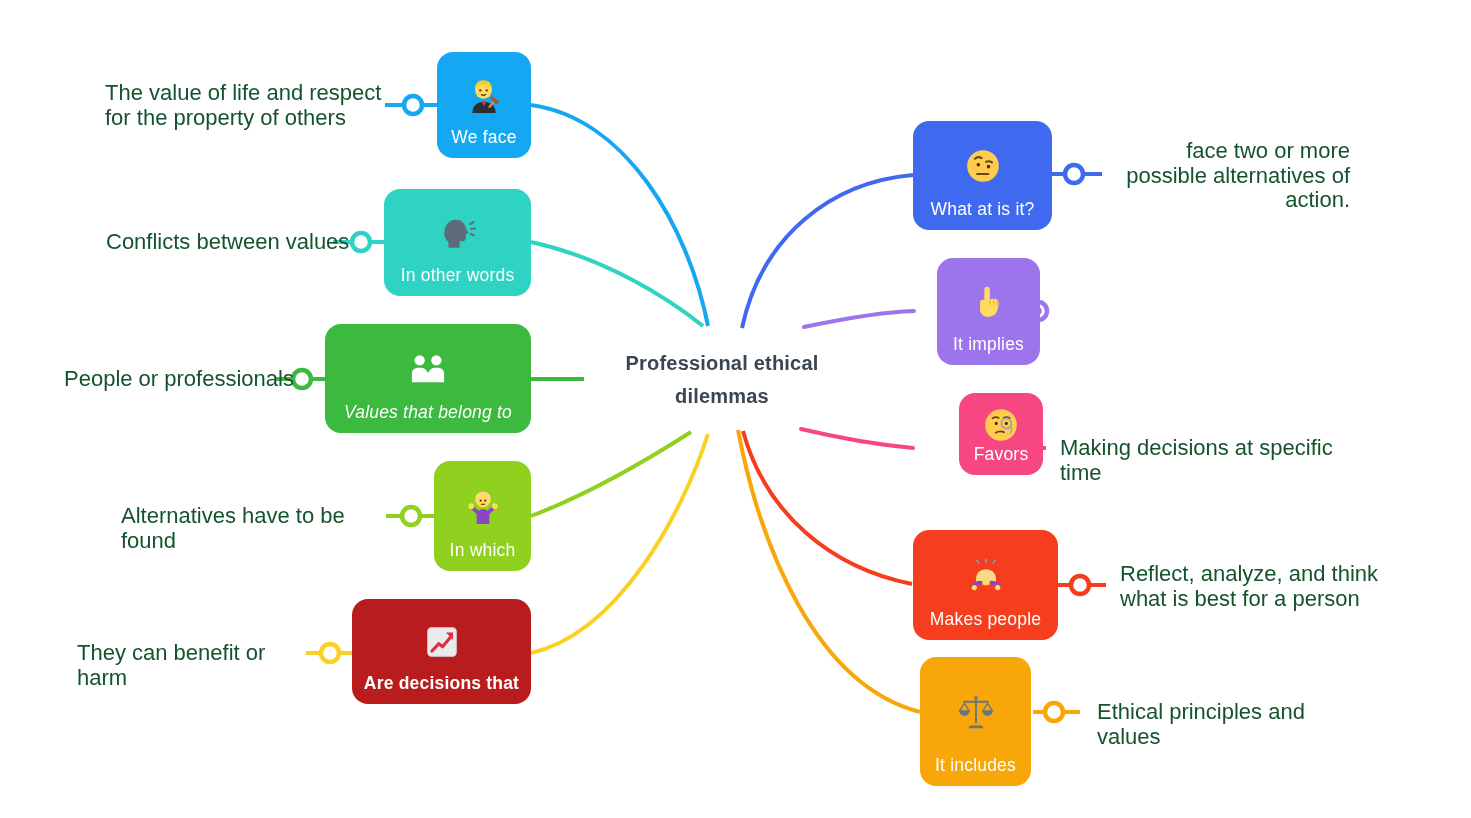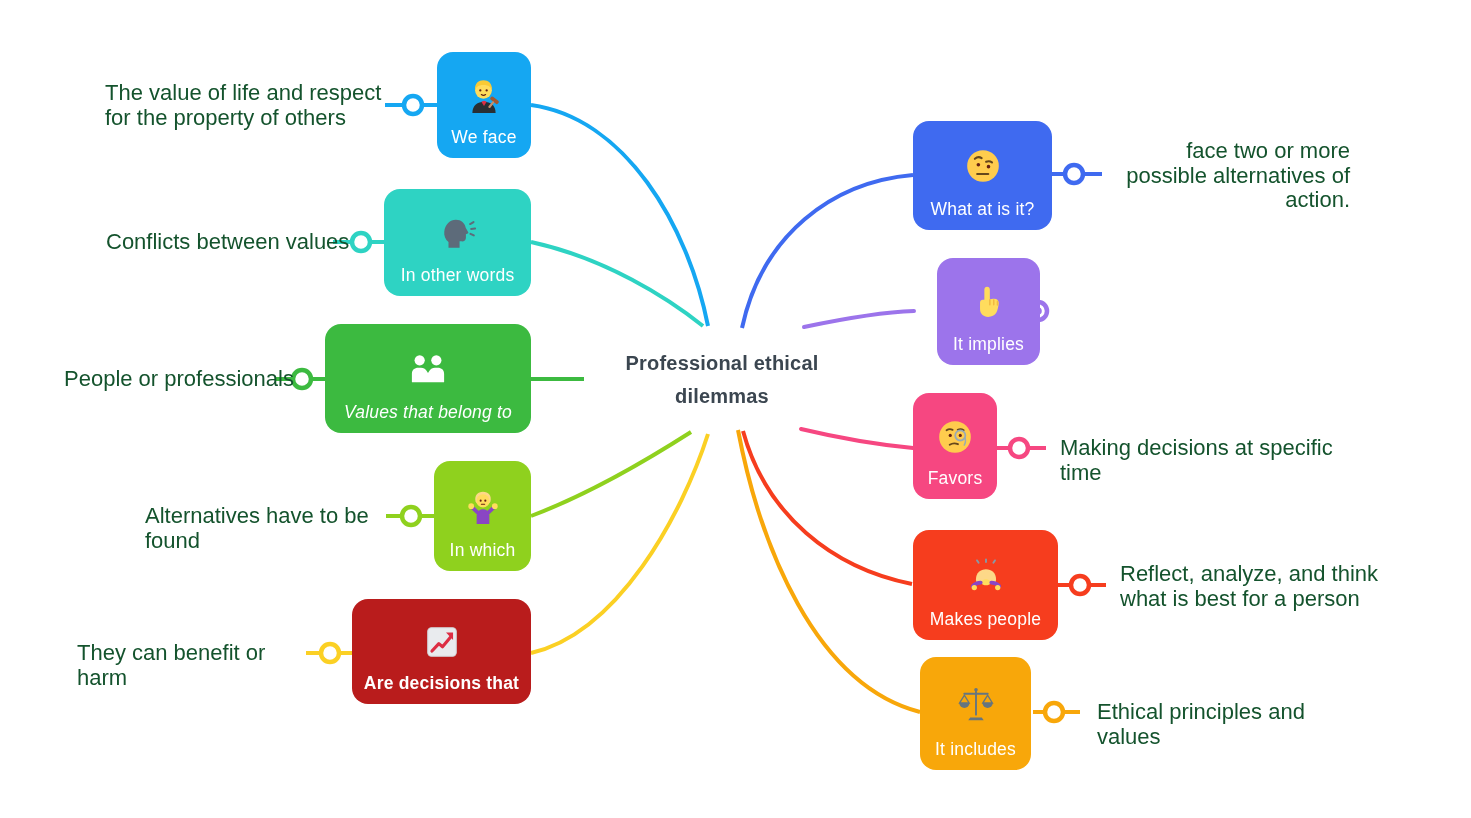--- a/index.html
+++ b/index.html
@@ -162,21 +162,21 @@
   <div class="node" style="left: 914px; top: 258px; width: 103px; height: 107px; background: rgb(156, 116, 235); margin-left: 23px;">
     <div class="icon">
       <svg width="38" height="38" viewBox="0 0 36 36">
         <path d="M16.2 3.5c1.6 0 2.6 1.1 2.6 2.9v9l1.8-.3c4.5-.8 6.9.8 6.6 4.2-.2 2.6-.9 6.6-2.3 8.9-1.5 2.5-4.3 3.9-7.7 3.9-4.6 0-7.7-2.8-7.7-7.4v-5.9c0-2.1 1.2-3.2 3.1-3l1 .1V6.4c0-1.8 1-2.9 2.6-2.9z" fill="#ffdc5d"></path>
         <path d="M18.8 15.8v4.7M22.5 16.2v4.3M26 17.2v3.6" stroke="#f2b843" stroke-width="1.4" stroke-linecap="round"></path>
       </svg>
     </div>
     <div class="node-label">It implies</div>
   </div>
 
-  <div class="node" style="left: 913px; top: 393px; width: 84px; height: 106px; background: rgb(246, 71, 129);">
+  <div class="node" style="left: 959px; top: 393px; width: 84px; height: 82px; background: rgb(246, 71, 129);">
     <div class="icon">
       <svg width="38" height="38" viewBox="0 0 36 36">
         <circle cx="18" cy="18" r="15" fill="#ffcc4d"></circle>
         <path d="M10 11.6c1.8-1.2 4-1.3 5.7-.4M20.6 11.2c1.7-.9 3.9-.8 5.6.4" stroke="#65471b" stroke-width="1.8" fill="none" stroke-linecap="round"></path>
         <circle cx="13.5" cy="16.5" r="1.5" fill="#662113"></circle>
         <circle cx="23" cy="16.5" r="1.5" fill="#662113"></circle>
         <circle cx="23" cy="16.5" r="4.8" fill="none" stroke="#99aab5" stroke-width="1.7"></circle>
         <path d="M27.5 18.6c.8 3 .4 5.6-1 7.6" stroke="#99aab5" stroke-width="1.4" fill="none"></path>
         <path d="M13 25.4c2.3-1.5 5.2-1.7 7.8-.6" stroke="#65471b" stroke-width="1.8" fill="none" stroke-linecap="round"></path>
       </svg>
@@ -195,41 +195,41 @@
         <path d="M8.5 21c0-5.8 4.3-9.3 9.5-9.3s9.5 3.5 9.5 9.3c0 1.5-.4 2.7-1 3.6h-17c-.6-.9-1-2.1-1-3.6z" fill="#fdd888"></path>
         <path d="M13 24.6c1-2.3 2.7-3.5 5-3.5s4 1.2 5 3.5c-1.4 1.5-3 2.2-5 2.2s-3.6-.7-5-2.2z" fill="#ffdc5d"></path>
         <path d="M5.5 27.5c2-2.2 4.5-3.3 7.5-3.3M30.5 27.5c-2-2.2-4.5-3.3-7.5-3.3" stroke="#8a46c4" stroke-width="3.6" fill="none" stroke-linecap="round"></path>
         <circle cx="6.9" cy="29" r="2.5" fill="#ffdc5d"></circle>
           <circle cx="29.1" cy="29" r="2.5" fill="#ffdc5d"></circle>
       </svg>
     </div>
     <div class="node-label">Makes people</div>
   </div>
 
-  <div class="node" style="left: 920px; top: 657px; width: 111px; height: 113px; background: rgb(248, 167, 10);">
+  <div class="node" style="left: 920px; top: 657px; width: 111px; height: 129px; background: rgb(248, 167, 10);">
     <div class="icon">
       <svg width="38" height="38" viewBox="0 0 36 36">
         <g fill="#66757f">
           <circle cx="18" cy="4.5" r="1.7"></circle>
           <rect x="17.1" y="5" width="1.8" height="24" rx=".9"></rect>
           <rect x="6" y="7.4" width="24" height="1.8" rx=".9"></rect>
           <path d="M12.5 30.8h11l1.8 2.7H10.7z"></path>
         </g>
         <path d="M2.5 17 7 9.7 11.5 17z" fill="none" stroke="#66757f" stroke-width="1.3"></path>
         <path d="M2.2 17a4.8 4.8 0 0 0 9.6 0z" fill="#66757f"></path>
         <path d="M24.5 17 29 9.7 33.5 17z" fill="none" stroke="#66757f" stroke-width="1.3"></path>
         <path d="M24.2 17a4.8 4.8 0 0 0 9.6 0z" fill="#66757f"></path>
       </svg>
     </div>
     <div class="node-label">It includes</div>
   </div>
 
   <div class="ann" style="left:105px;top:81px;width:285px;">The value of life and respect for the property of others</div>
   <div class="ann" style="left:64px;top:367px;width:240px;">People or professionals</div>
   <div class="ann" style="left:106px;top:230px;width:260px;">Conflicts between values</div>
-  <div class="ann" style="left:121px;top:504px;width:270px;margin-left:24px;">Alternatives have to be found</div>
+  <div class="ann" style="left:121px;top:504px;width:270px;">Alternatives have to be found</div>
   <div class="ann" style="left:77px;top:641px;width:240px;">They can benefit or harm</div>
   <div class="ann" style="left:1115px;top:139px;width:235px;text-align:right;">face two or more possible alternatives of action.</div>
   <div class="ann" style="left:1060px;top:436px;width:300px;">Making decisions at specific time</div>
   <div class="ann" style="left:1120px;top:562px;width:300px;">Reflect, analyze, and think what is best for a person</div>
   <div class="ann" style="left:1097px;top:700px;width:260px;">Ethical principles and values</div>
 
 </div>
 
 </body></html>

